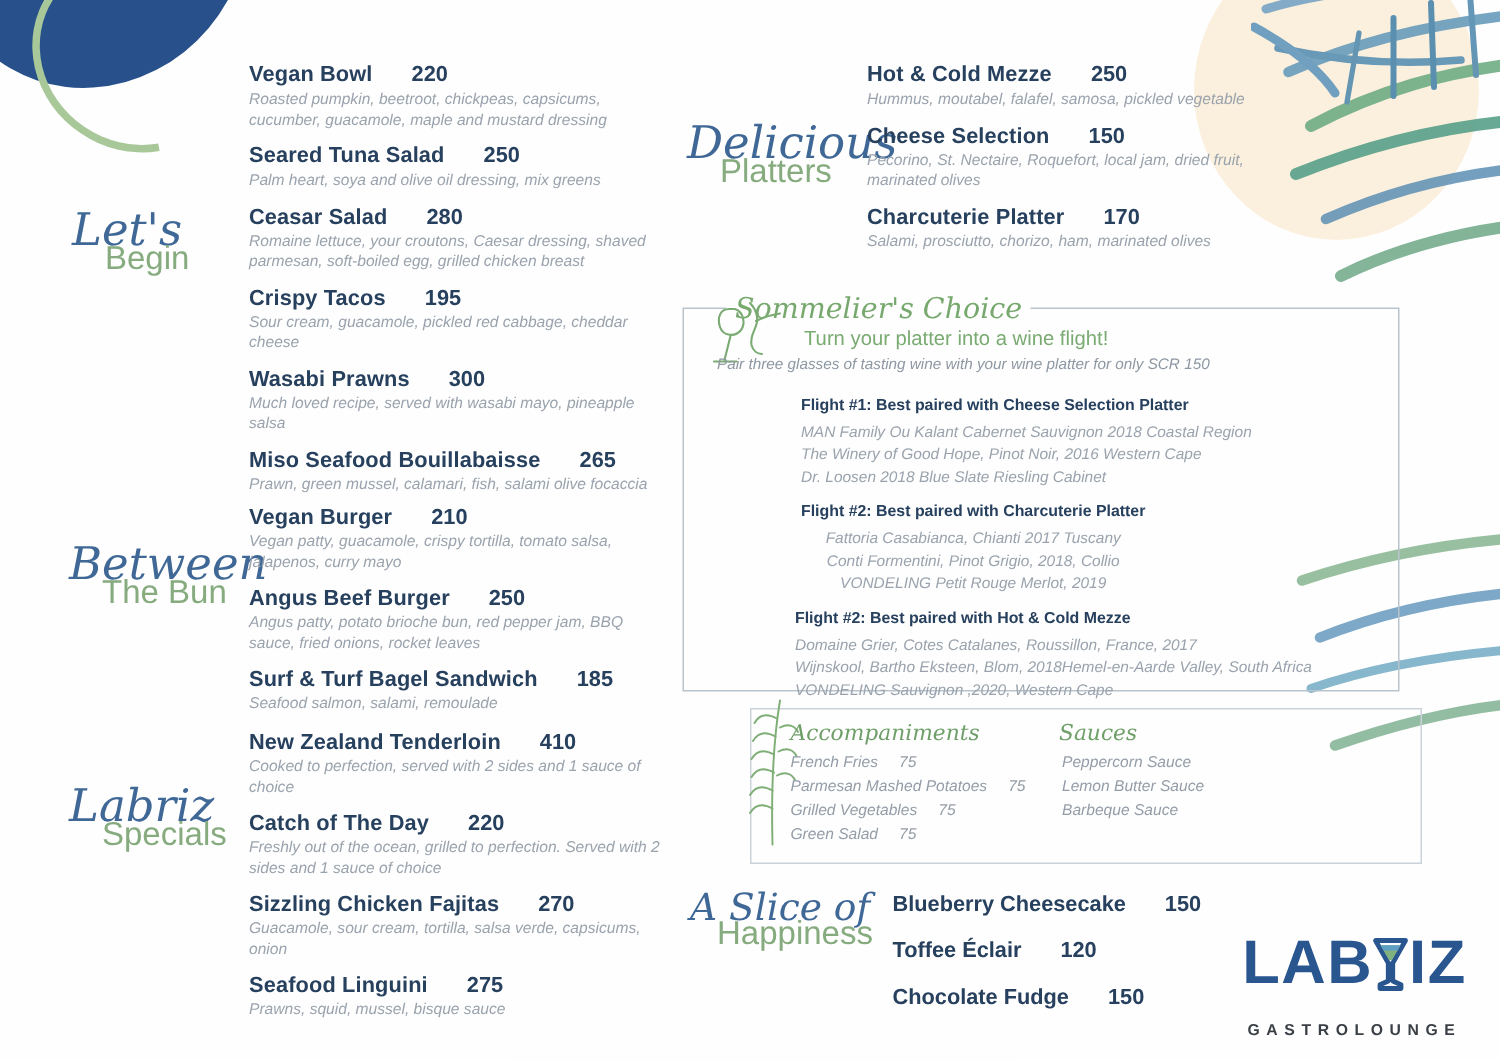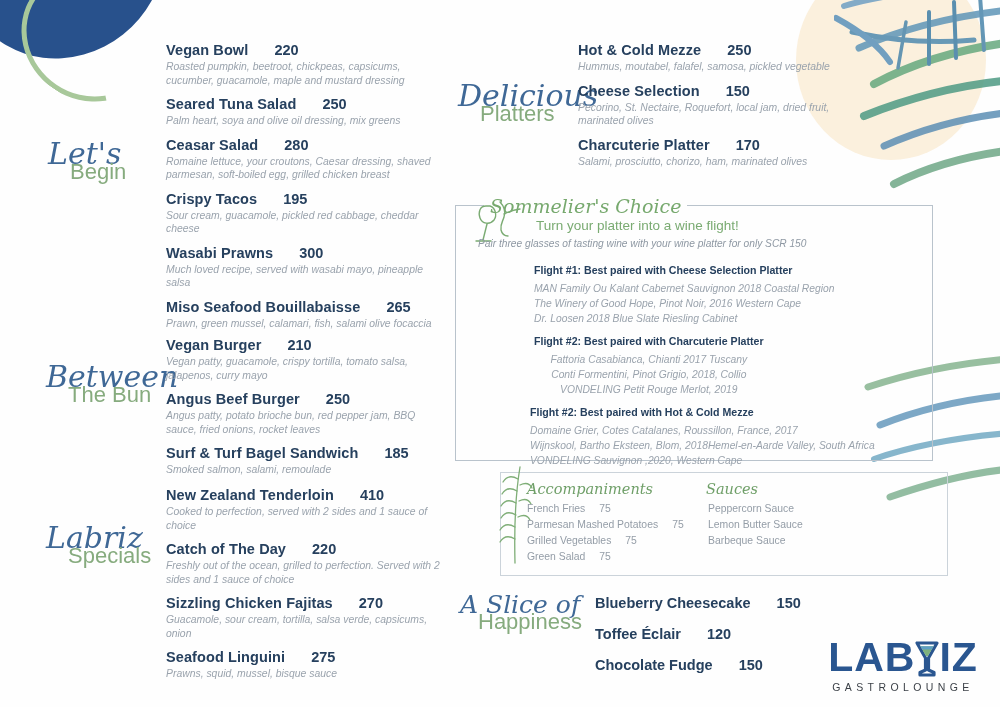--- a/index.html
+++ b/index.html
@@ -126,21 +126,21 @@
   .acc-box{
     position:absolute;left:50px;top:472px;width:448px;height:104px;
     border:1px solid #cbd3da;box-sizing:border-box;
   }
   .acc-col{position:absolute;}
   .acc-script{
     font-family:"DejaVu Serif", serif;font-style:italic;
     color:#6f9f68;font-size:14.5px;white-space:nowrap;
   }
   .acc-row{
-    color:#949da7;font-size:10.4px;
+    color:#949da7;font-size:10.4px;font-style:italic;
     line-height:1.55;white-space:nowrap;
   }
   .acc-row .pr{margin-left:14px;}
 
   
   .dessert-item{display:flex;align-items:center;margin-bottom:15px;}
   .dessert-name{
     color:#26405e;font-size:14.5px;font-weight:bold;white-space:nowrap;
   }
   .dessert-price{
@@ -151,21 +151,21 @@
   
   .logo{position:absolute;right:22px;bottom:14px;width:150px;text-align:center;}
   .logo-word{
     font-family:"Liberation Sans", sans-serif;
     font-weight:bold;font-size:41px;color:#2a5690;
     letter-spacing:1px;line-height:1;
     display:flex;align-items:center;justify-content:center;
   }
   .logo-tag{
     font-size:10.5px;color:#3a3f46;letter-spacing:4.4px;
-    margin-top:3px;font-weight:normal;
+    margin-top:19px;font-weight:bold;
   }
 </style>
 </head>
 <body>
 
 <div id="page">
 
   <div class="deco navy-blob"></div>
   <div class="deco green-swoosh"></div>
   <div class="deco cream-circle"></div>
@@ -266,21 +266,21 @@
           <span class="item-name">Angus Beef Burger</span>
           <span class="item-price">250</span>
         </div>
         <div class="item-desc">Angus patty, potato brioche bun, red pepper jam, BBQ sauce, fried onions, rocket leaves</div>
       </div>
       <div class="item">
         <div class="item-row">
           <span class="item-name">Surf &amp; Turf Bagel Sandwich</span>
           <span class="item-price">185</span>
         </div>
-        <div class="item-desc">Smoked salmon, salami, remoulade</div>
+        <div class="item-desc">Seafood salmon, salami, remoulade</div>
       </div>
     </div>
 
     <div class="sect-head" style="left:46px;top:524px;">
       <div class="script">Labriz</div>
       <div class="sans-sub">Specials</div>
     </div>
 
     <div style="position:absolute;left:166px;top:487px;width:290px;">
       <div class="item">

